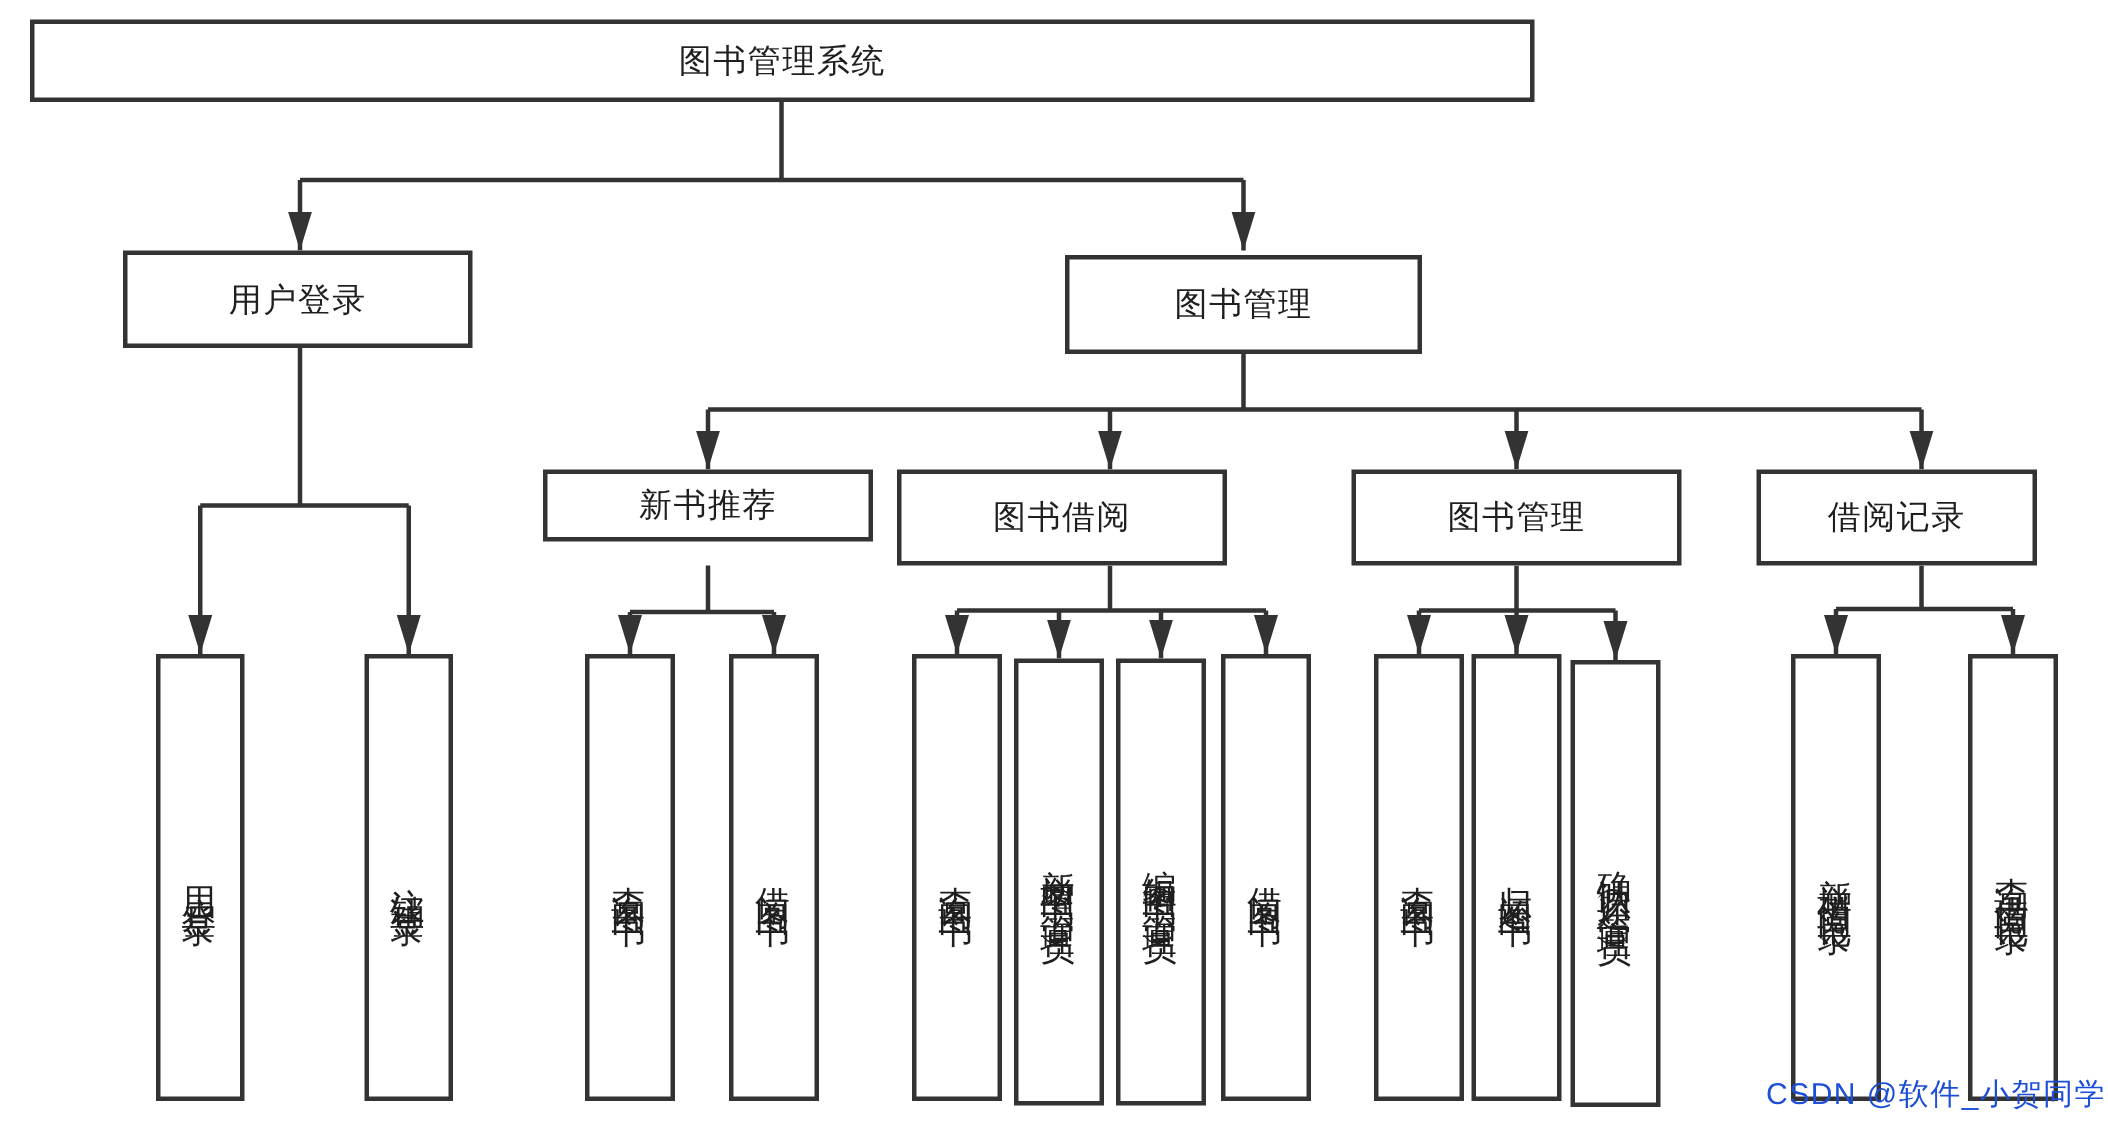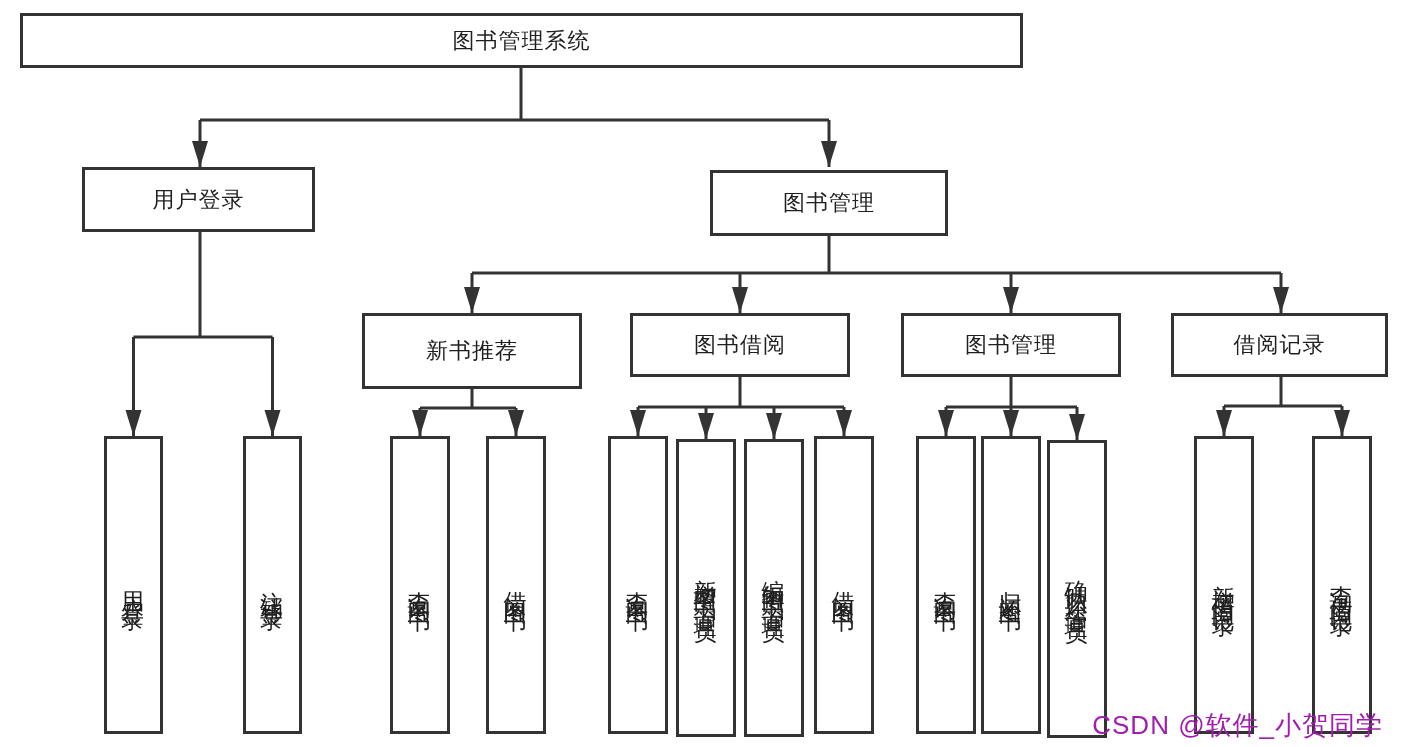--- a/index.html
+++ b/index.html
@@ -42,24 +42,24 @@
   .vlabel {
     writing-mode: vertical-rl;
     text-orientation: mixed;
     font-size: 23px;
     letter-spacing: 6px;
     color: #1f1f1f;
     white-space: nowrap;
   }
   #watermark {
     position: absolute;
-    right: 22px;
+    right: 1px;
     bottom: 4px;
-    font-size: 26px;
-    color: #a21caf;
+    font-size: 20px;
+    color: #1d4ed8;
     letter-spacing: 1px;
     z-index: 5;
     white-space: nowrap;
   }
 </style>
 </head>
 <body>
 
 <div id="canvas">
 
@@ -110,30 +110,30 @@
     <span class="hlabel">图书管理系统</span>
   </div>
 
   <div class="hbox" style="left:82px;top:167px;width:233px;height:65px">
     <span class="hlabel">用户登录</span>
   </div>
   <div class="hbox" style="left:710px;top:170px;width:238px;height:66px">
     <span class="hlabel">图书管理</span>
   </div>
 
-  <div class="hbox" style="left:362px;top:313px;width:220px;height:76px">
+  <div class="hbox" style="left:362px;top:313px;width:220px;height:48px">
     <span class="hlabel">新书推荐</span>
   </div>
-  <div class="hbox" style="left:630px;top:313px;width:220px;height:64px">
+  <div class="hbox" style="left:598px;top:313px;width:220px;height:64px">
     <span class="hlabel">图书借阅</span>
   </div>
   <div class="hbox" style="left:901px;top:313px;width:220px;height:64px">
     <span class="hlabel">图书管理</span>
   </div>
-  <div class="hbox" style="left:1171px;top:313px;width:217px;height:64px">
+  <div class="hbox" style="left:1171px;top:313px;width:187px;height:64px">
     <span class="hlabel">借阅记录</span>
   </div>
 
   <div class="vbox" style="left:104px;top:436px;width:59px;height:298px">
     <span class="vlabel">用户登录</span>
   </div>
   <div class="vbox" style="left:243px;top:436px;width:59px;height:298px">
     <span class="vlabel">注销登录</span>
   </div>
 

